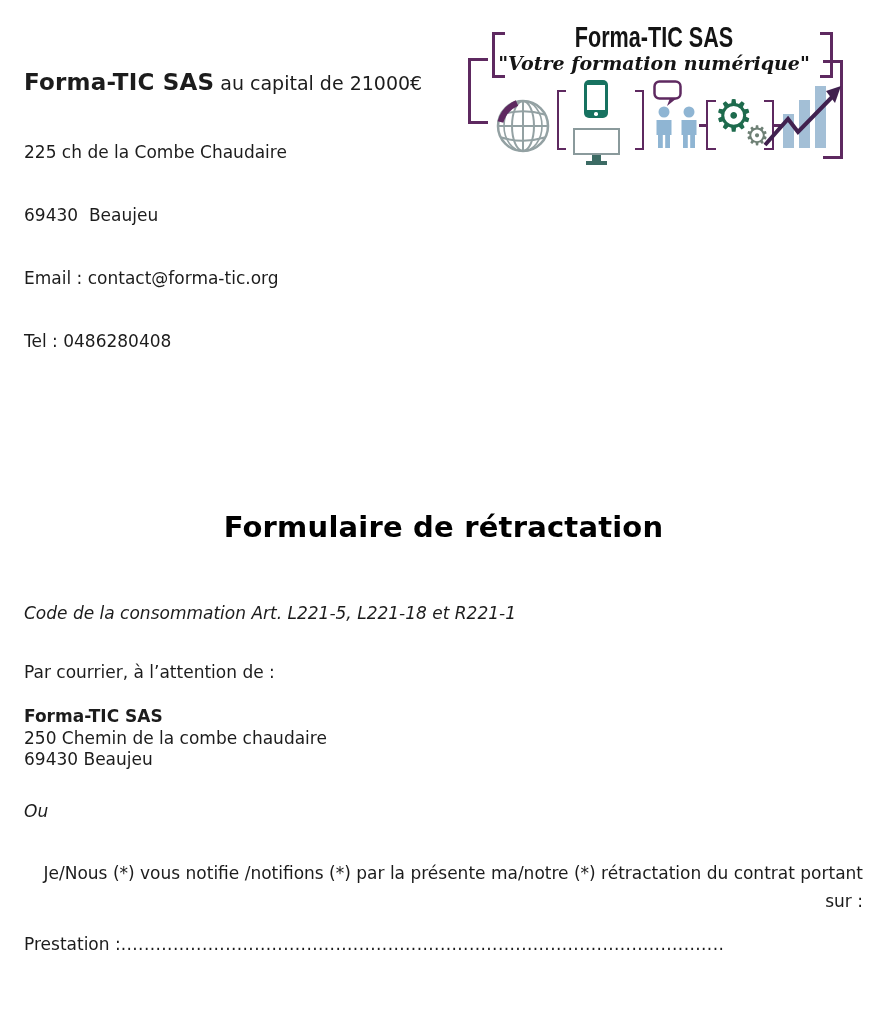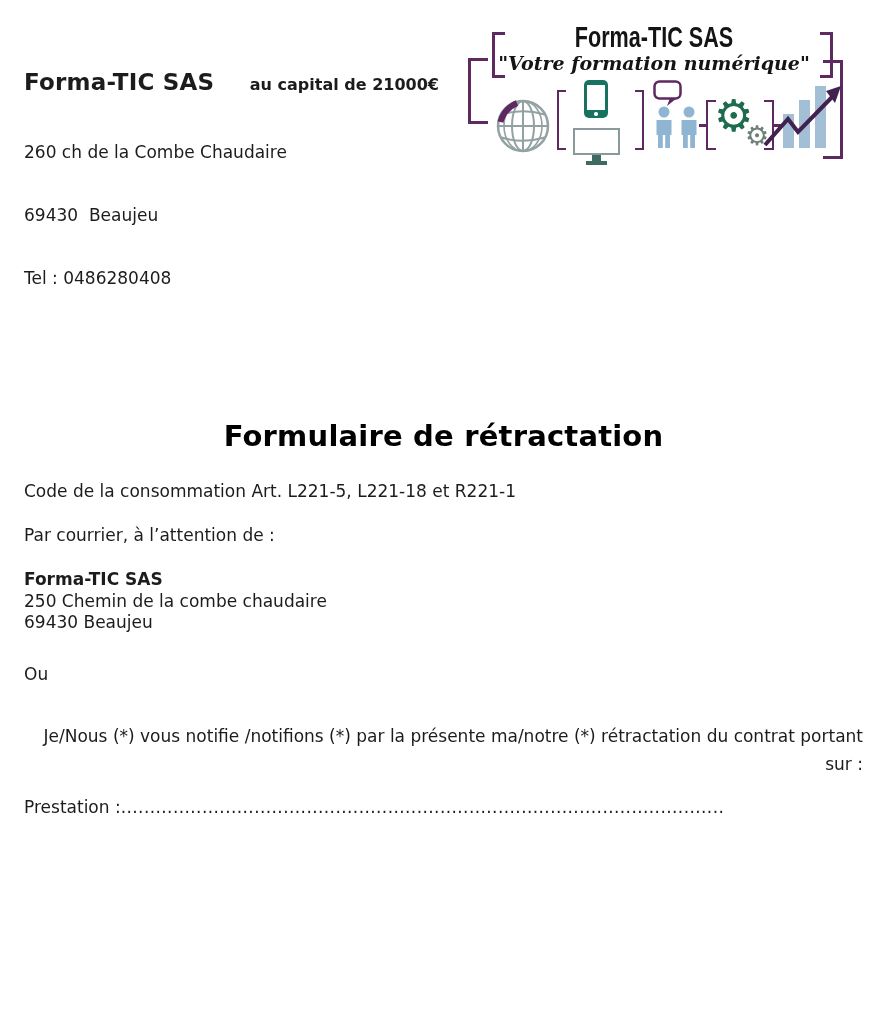--- a/index.html
+++ b/index.html
@@ -20,21 +20,21 @@
     width:889px;height:1024px;overflow:hidden;
     font-family:"DejaVu Sans","Liberation Sans",sans-serif;
     color:var(--ink);
   }
   .page{width:889px;height:1024px;padding:22px 26px 0 24px;position:relative;}
 
   
   .head-row{display:flex;justify-content:space-between;align-items:flex-start;}
   .letterhead{font-size:17px;line-height:21px;padding-top:8px;white-space:pre;}
   .lh-company{font-size:23px;font-weight:bold;letter-spacing:.2px;}
-  .lh-capital{font-size:16px;font-weight:bold;margin-left:30px;}
+  .lh-capital{font-size:19px;font-weight:normal;}
   .lh-line1{margin-bottom:5px;}
 
   
   .logo{position:relative;width:398px;height:152px;flex:none;margin-top:-8px;}
   .lg-title{
     position:absolute;left:0;right:20px;top:6px;text-align:center;
     font-family:"Liberation Sans",sans-serif;font-weight:700;font-size:30px;
     transform:scaleX(.72);letter-spacing:0;color:#141414;
   }
   .lg-tagline{
@@ -64,50 +64,51 @@
   .phone::after{content:"";position:absolute;left:50%;bottom:2.5px;width:3.5px;height:3.5px;margin-left:-1.75px;border-radius:50%;background:#fff;}
   .monitor{position:absolute;left:108px;top:114px;width:47px;height:27px;border:2.5px solid #8a9a9c;background:#fff;}
   .monitor-stand{position:absolute;left:127px;top:141px;width:9px;height:6px;background:#3c6b64;}
   .monitor-base{position:absolute;left:121px;top:147px;width:21px;height:3.5px;background:#3c6b64;}
   .gear-big{position:absolute;left:249px;top:80px;font-size:44px;line-height:1;color:var(--green);font-family:"DejaVu Sans",sans-serif;}
   .gear-small{position:absolute;left:280px;top:108px;font-size:27px;line-height:1;color:var(--gear-gray);font-family:"DejaVu Sans",sans-serif;}
 
   
   .doc-title{
     text-align:center;font-size:29px;font-weight:bold;color:#000;
-    margin-top:88px;letter-spacing:.2px;
+    margin-top:116px;letter-spacing:.2px;
   }
   p{font-size:17px;line-height:28px;}
-  .legal{margin-top:24px;}
+  .legal{margin-top:55px;font-style:italic;}
   .intro{margin-top:14px;max-width:845px;}
-  .courier{margin-top:16px;}
+  .courier{margin-top:31px;}
   .recipient{margin-top:20px;font-size:17px;line-height:21.5px;}
   .recipient .r-name{font-weight:bold;}
-  .or-label{margin-top:26px;}
+  .or-label{margin-top:26px;font-style:italic;}
   .mail-line{margin-top:26px;}
   .mail-label{white-space:pre;}
   a.mail-link{color:var(--link);text-decoration:underline;}
   .notice{margin-top:34px;max-width:862px;text-align:right;}
   .field-line{
     font-size:17px;line-height:26px;margin-top:16px;
     white-space:nowrap;overflow:hidden;
   }
   .field-line:first-of-type{margin-top:20px;}
   .field-dots{letter-spacing:.4px;}
 </style>
 </head>
 <body>
 
 <div class="page">
 
   <div class="head-row">
     <div class="letterhead">
       <div class="lh-line1"><span class="lh-company">Forma-TIC SAS</span><span class="lh-capital"> au capital de 21000€</span></div>
-      <div>260 ch de la Combe Chaudaire</div>
+      <div>225 ch de la Combe Chaudaire</div>
       <div>69430  Beaujeu</div>
+      <div>Email : contact@forma-tic.org</div>
       <div>Tel : 0486280408</div>
     </div>
 
     <div class="logo">
       <div class="lg-title">Forma-TIC SAS</div>
       <div class="lg-tagline">"Votre formation numérique"</div>
 
       <div class="bk bk-l bk-inner-l"></div>
       <div class="bk bk-r bk-inner-r"></div>
       <div class="bk bk-l bk-outer-l"></div>

